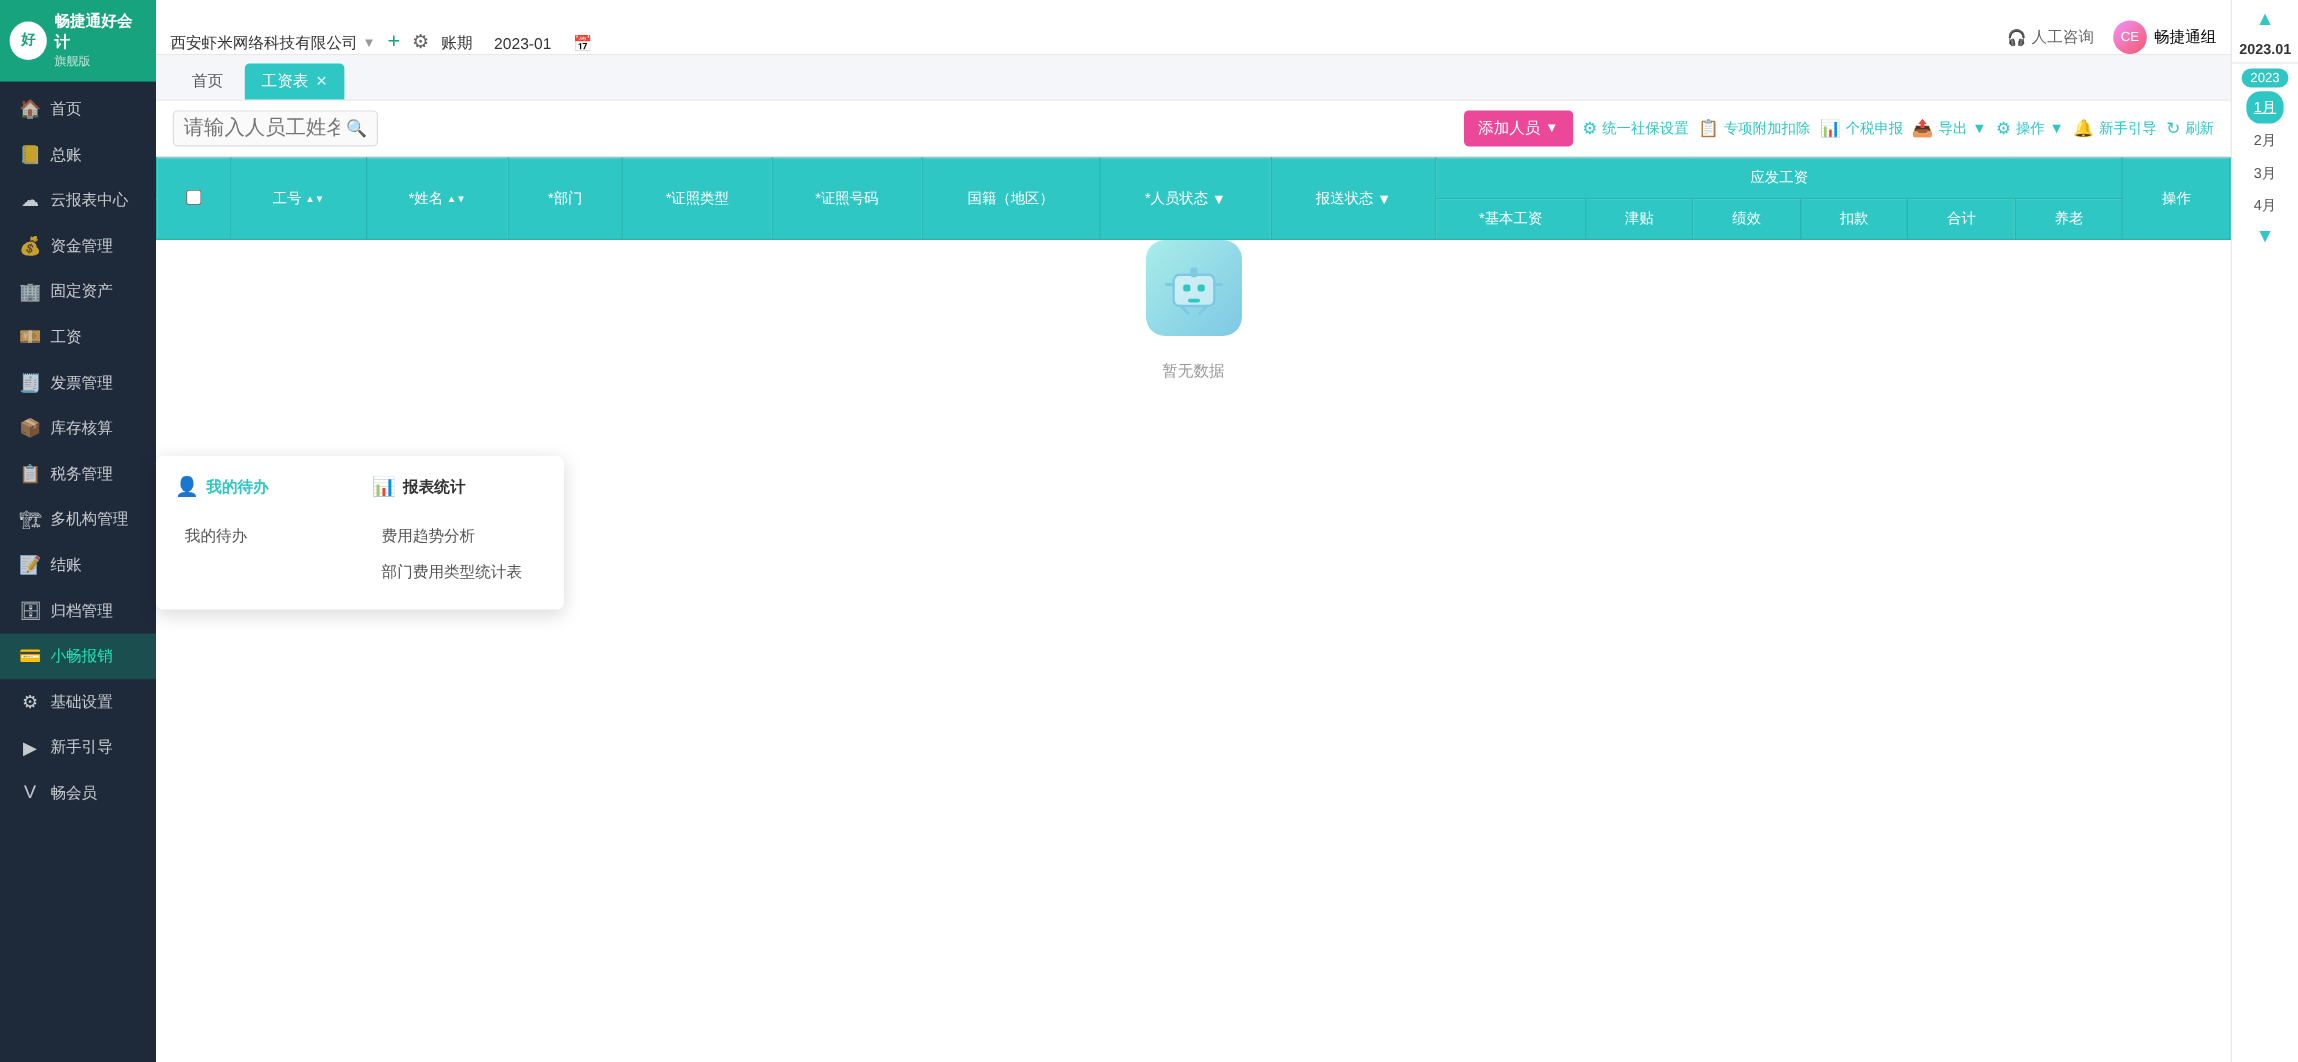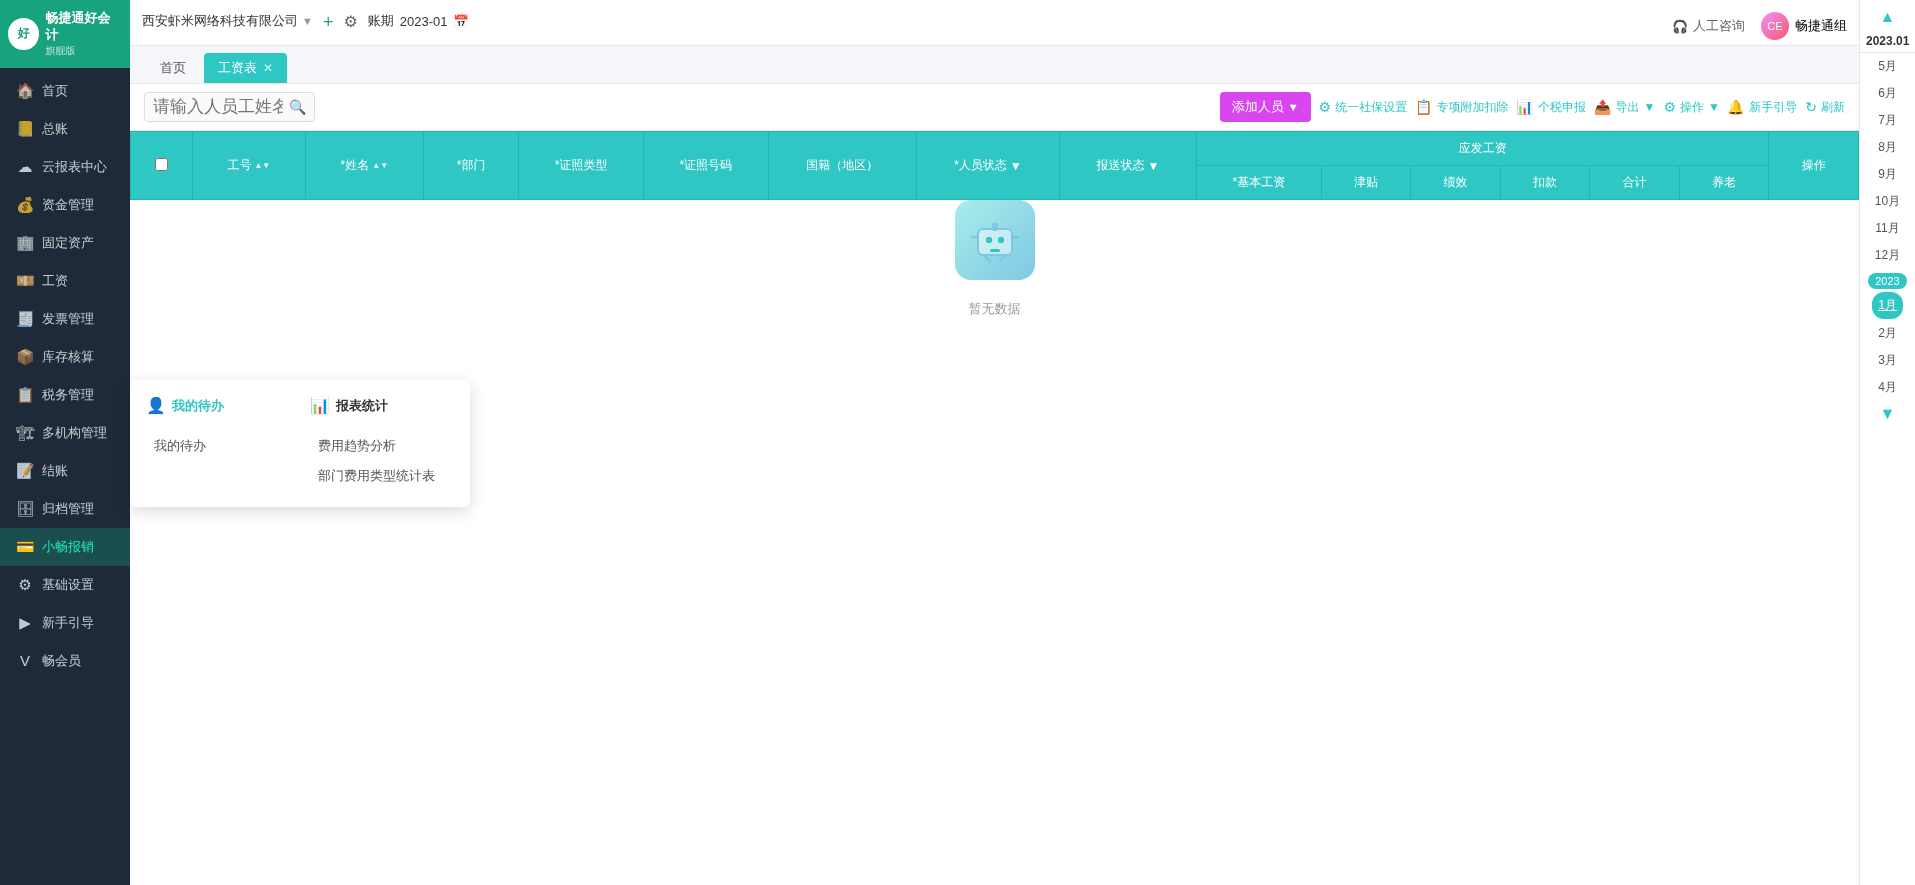--- a/index.html
+++ b/index.html
@@ -43,34 +43,34 @@
     .nav-icon { font-size: 15px; width: 18px; text-align: center; }
 
     
     .main { flex: 1; display: flex; flex-direction: column; overflow: hidden; }
 
     
     .topbar {
       background: white;
       height: 46px;
       display: flex;
-      align-items: flex-start;
-      padding: 12px 12px;
+      align-items: flex-end;
+      padding: 0 12px;
       border-bottom: 1px solid #e8e8e8;
       gap: 10px;
       flex-shrink: 0;
     }
     .company-selector {
       display: flex; align-items: center; gap: 4px;
       font-size: 13px; color: #333; cursor: pointer;
     }
     .company-selector .arrow { color: #999; font-size: 11px; }
     .topbar-add { color: #17a37e; font-size: 18px; cursor: pointer; }
     .topbar-settings { color: #666; font-size: 16px; cursor: pointer; }
-    .period { display: flex; align-items: center; gap: 6px; font-size: 13px; color: #333; }
+    .period { display: flex; align-items: center; gap: 18px; font-size: 13px; color: #333; }
     .period-icon { color: #666; }
     .topbar-right { margin-left: auto; display: flex; align-items: center; gap: 16px; }
     .support-btn { display: flex; align-items: center; gap: 4px; color: #666; font-size: 13px; cursor: pointer; }
     .user-info { display: flex; align-items: center; gap: 6px; cursor: pointer; }
     .user-avatar { width: 28px; height: 28px; background: linear-gradient(135deg, #f093fb, #f5576c); border-radius: 50%; display: flex; align-items: center; justify-content: center; color: white; font-size: 11px; }
 
     
     .tabbar {
       background: #f5f6fa;
       height: 38px;
@@ -112,21 +112,21 @@
       padding: 4px 8px; gap: 6px;
       background: #fafafa;
     }
     .search-box input {
       border: none; outline: none; background: transparent;
       font-size: 17px; width: 130px; color: #333;
     }
     .search-icon { color: #999; font-size: 14px; }
     .toolbar-right { margin-left: auto; display: flex; align-items: center; gap: 8px; flex-wrap: wrap; }
     .btn-add-person {
-      background: #d946ef; color: white;
+      background: #ec4899; color: white;
       border: none; border-radius: 4px;
       padding: 6px 12px; cursor: pointer;
       font-size: 13px; display: flex; align-items: center; gap: 4px;
     }
     .btn-add-person .arrow { font-size: 11px; }
     .toolbar-action {
       display: flex; align-items: center; gap: 4px;
       color: #2ec7c4; font-size: 12px; cursor: pointer;
       white-space: nowrap;
     }
@@ -469,30 +469,20 @@
         </div>
         <div class="empty-text">暂无数据</div>
       </div>
     </div>
   </div>
 </div>
 
 <div class="timeline-panel">
   <div class="timeline-nav">▲</div>
   <div class="timeline-year-header">2023.01</div>
-  <div id="timeline-items-prev">
-      <div class="timeline-item">5月</div>
-      <div class="timeline-item">6月</div>
-      <div class="timeline-item">7月</div>
-      <div class="timeline-item">8月</div>
-      <div class="timeline-item">9月</div>
-      <div class="timeline-item">10月</div>
-      <div class="timeline-item">11月</div>
-      <div class="timeline-item">12月</div>
-    </div>
   <div class="timeline-year-badge">2023</div>
   <div id="timeline-items-current">
       <div class="timeline-item active">1月</div>
       <div class="timeline-item">2月</div>
       <div class="timeline-item">3月</div>
       <div class="timeline-item">4月</div>
     </div>
   <div class="timeline-nav">▼</div>
 </div>
 

